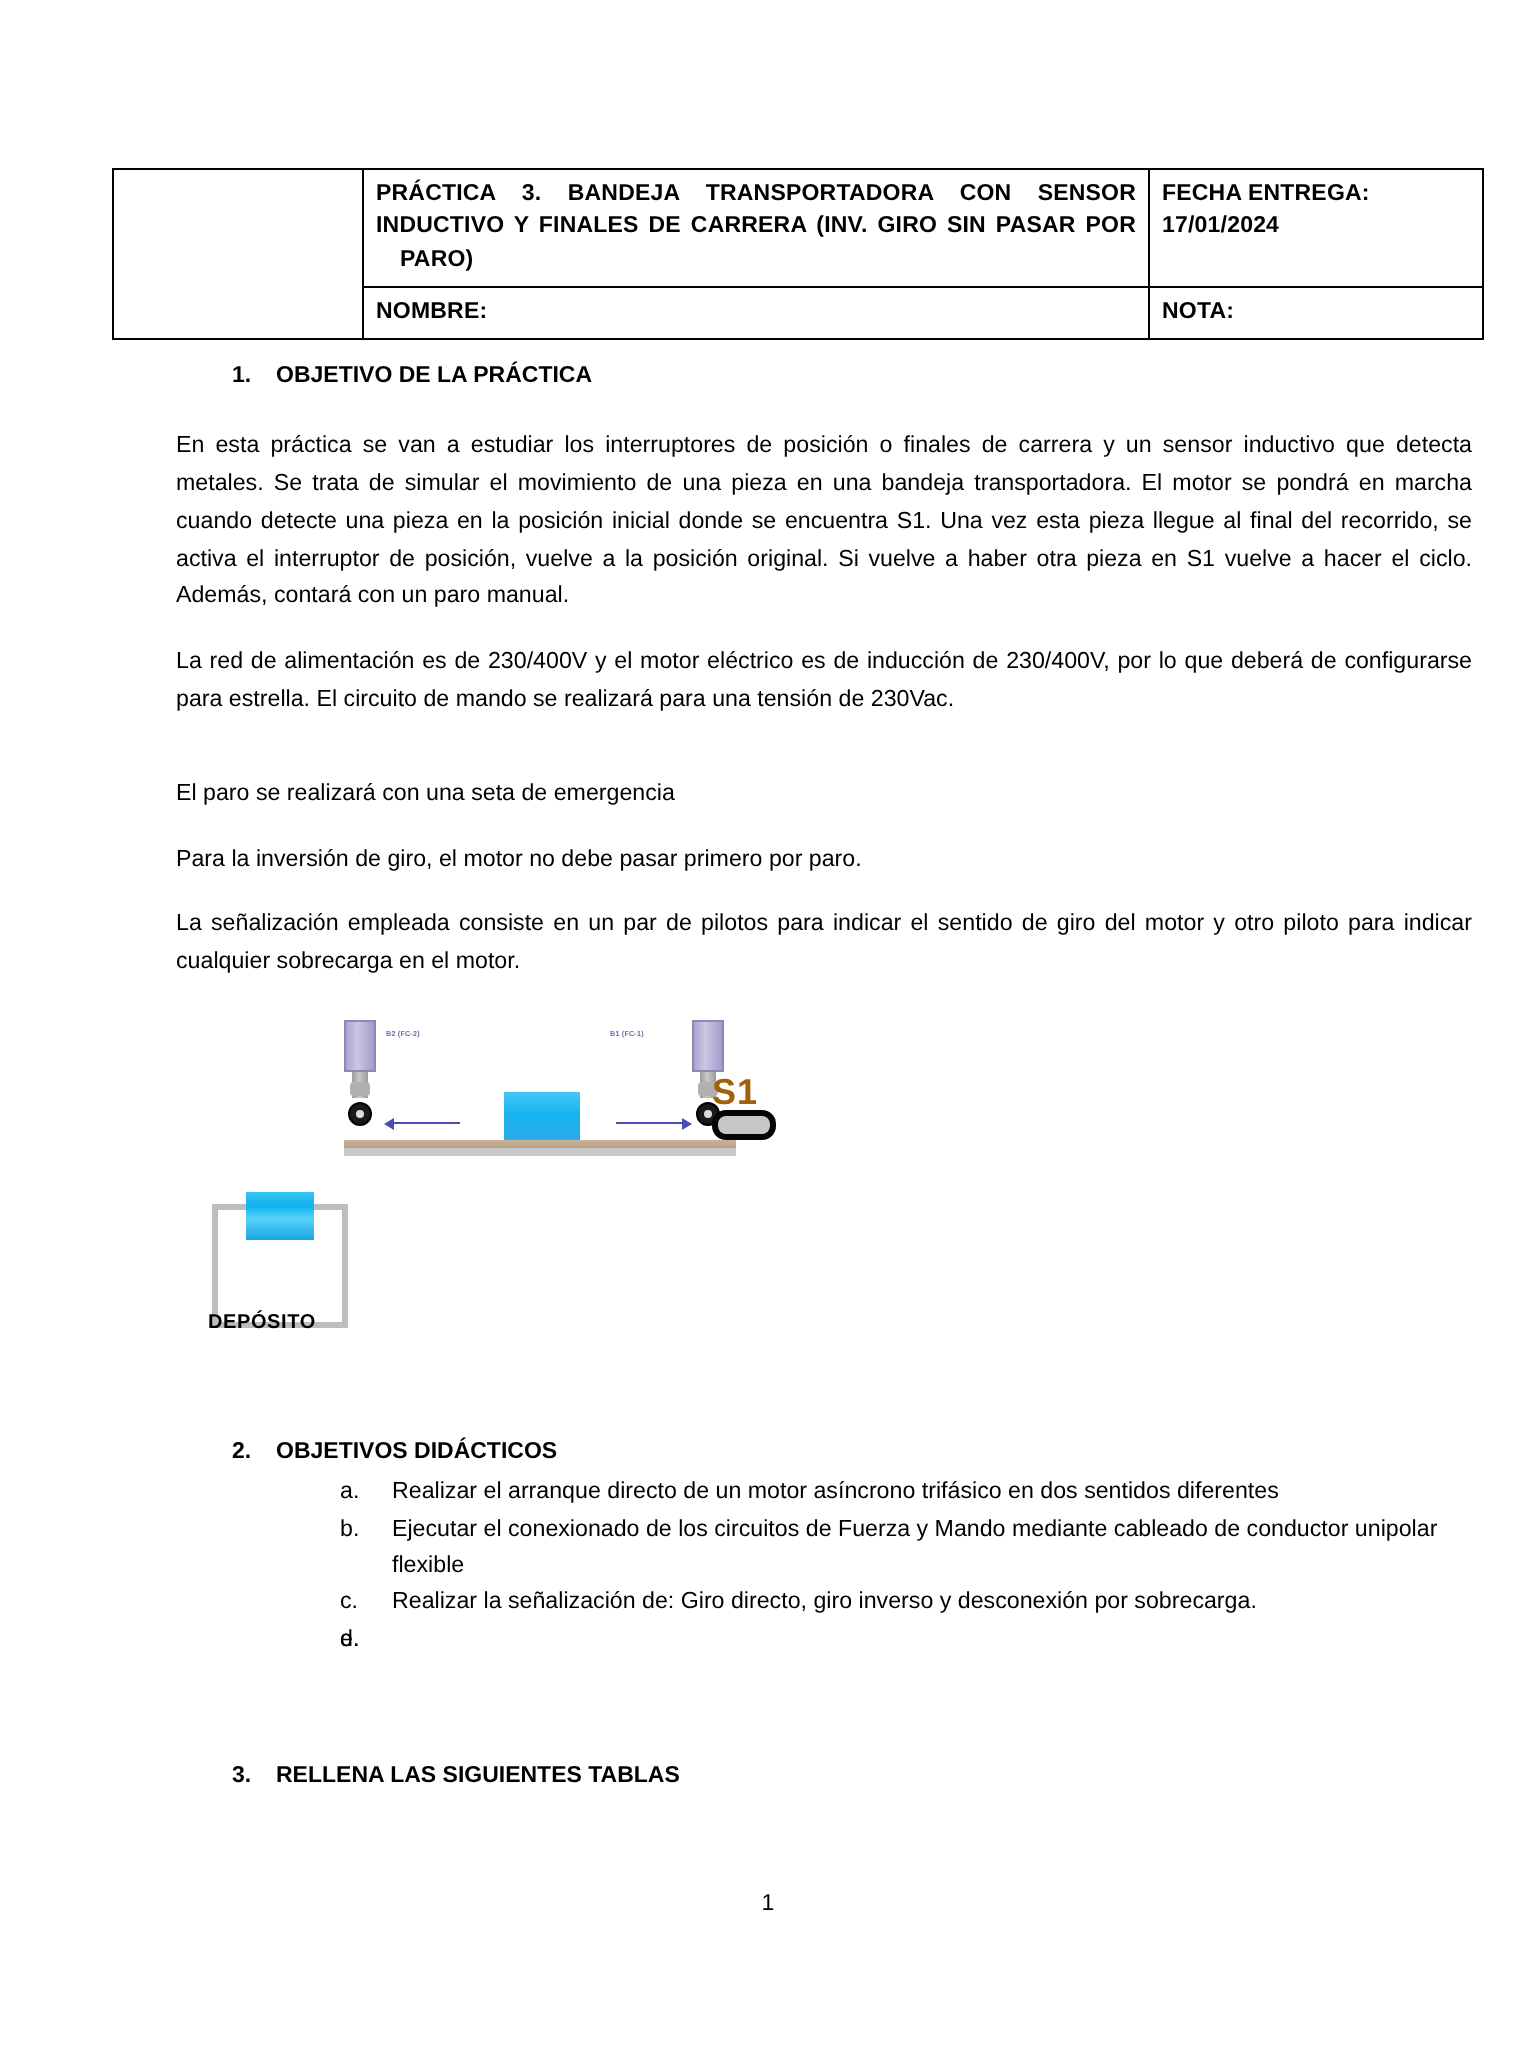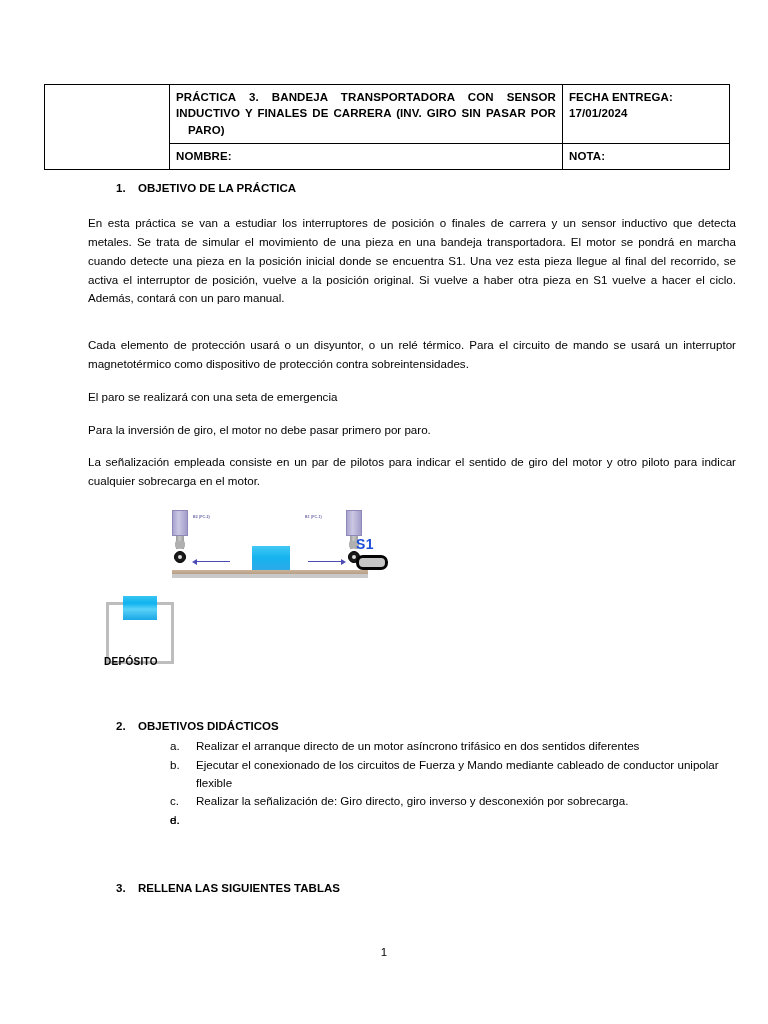--- a/index.html
+++ b/index.html
@@ -20,21 +20,21 @@
     position: absolute;
     left: 0; top: 0;
     width: 768px;
     height: 1024px;
     background: #fff;
   }
 
   
   .header-table {
     position: absolute;
-    left: 44px;
+    left: 56px;
     top: 84px;
     width: 648px;
     border-collapse: collapse;
     table-layout: fixed;
     padding-left: 42px;
   }
   .header-table td {
     border: 1px solid #000;
     padding: 4px 6px 5px 6px;
     vertical-align: top;
@@ -226,23 +226,23 @@
     border-right: 5px solid #4b4bb5;
   }
   .arrow.right::after {
     right: -4px;
     border-left: 5px solid #4b4bb5;
   }
   .s1-label {
     position: absolute;
     left: 188px;
     top: 28px;
-    font-size: 14px;
+    font-size: 18px;
     font-weight: bold;
-    color: #1d4ed8;
+    color: #a16207;
     letter-spacing: 0.5px;
     text-align: center;
   }
   .s1-sensor {
     position: absolute;
     left: 188px;
     top: 47px;
     width: 32px;
     height: 15px;
     background: #c6c6c6;
@@ -339,23 +339,23 @@
 
     <div class="sec-heading">
       <span class="num">1.</span>
       <span class="txt">OBJETIVO DE LA PRÁCTICA</span>
     </div>
 
     <div class="gap-md"></div>
     <p class="para">En esta práctica se van a estudiar los interruptores de posición o finales de carrera y un sensor inductivo que detecta metales. Se trata de simular el movimiento de una pieza en una bandeja transportadora. El motor se pondrá en marcha cuando detecte una pieza en la posición inicial donde se encuentra S1. Una vez esta pieza llegue al final del recorrido, se activa el interruptor de posición, vuelve a la posición original. Si vuelve a haber otra pieza en S1 vuelve a hacer el ciclo. Además, contará con un paro manual.</p>
 
     <div class="gap-sm"></div>
+    <p class="para">La red de alimentación es de 230/400V y el motor eléctrico es de inducción de 230/400V, por lo que deberá de configurarse para estrella. El circuito de mando se realizará para una tensión de 230Vac.</p>
 
     <div class="gap-sm"></div>
-    <p class="para">Cada elemento de protección usará o un disyuntor, o un relé térmico. Para el circuito de mando se usará un interruptor magnetotérmico como dispositivo de protección contra sobreintensidades.</p>
 
     <div class="gap-sm"></div>
     <p class="para">El paro se realizará con una seta de emergencia</p>
 
     <div class="gap-sm"></div>
     <p class="para">Para la inversión de giro, el motor no debe pasar primero por paro.</p>
 
     <div class="gap-sm"></div>
     <p class="para">La señalización empleada consiste en un par de pilotos para indicar el sentido de giro del motor y otro piloto para indicar cualquier sobrecarga en el motor.</p>
 

